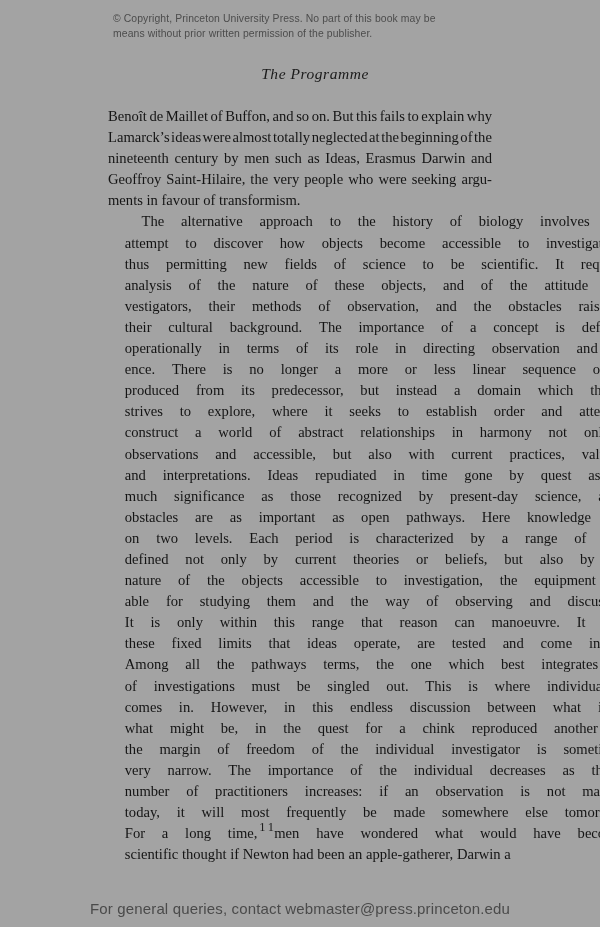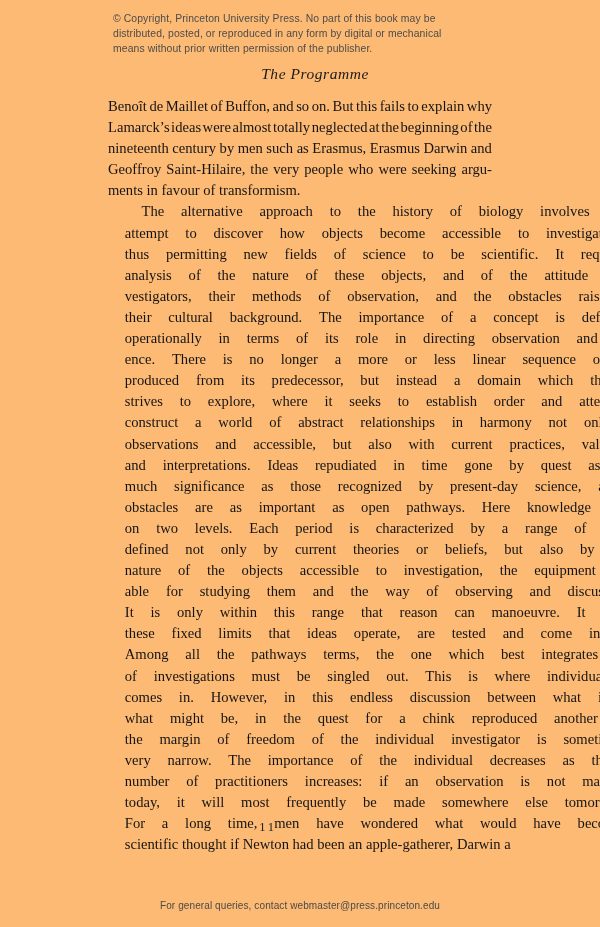--- a/index.html
+++ b/index.html
@@ -13,21 +13,21 @@
     height: 927px;
     position: relative;
     overflow: hidden;
     font-family: "Liberation Serif", serif;
     color: #111111;
   }
 
   .page {
     position: absolute;
     inset: 0;
-    background: #fdba74;
+    background: #a3a3a3;
   }
 
   
   .copyright-block {
     position: absolute;
     top: 11px;
     left: 113px;
     width: 380px;
     font-family: "Liberation Sans", sans-serif;
     font-size: 10.4px;
@@ -51,21 +51,21 @@
     font-family: "Liberation Serif", serif;
     font-style: italic;
     font-size: 15.5px;
     letter-spacing: 0.035em;
     color: #1a1a1a;
   }
 
   
   .body-text {
     position: absolute;
-    top: 96px;
+    top: 106px;
     left: 108px;
     width: 384px;
     font-family: "Liberation Serif", serif;
     font-size: 14.6px;
     line-height: 21.1px;
     color: #141414;
   }
   .para {
     margin: 0;
     text-align: justify;
@@ -107,33 +107,32 @@
   }
 
   
   .footer-note {
     position: absolute;
     top: 900px;
     left: 0;
     width: 600px;
     text-align: center;
     font-family: "Liberation Sans", sans-serif;
-    font-size: 10px;
+    font-size: 15px;
     color: #4a4a4a;
     letter-spacing: 0.01em;
   }
 </style>
 </head>
 <body>
 
 <div class="page">
 
   <div class="copyright-block">
     <span class="cline">© Copyright, Princeton University Press. No part of this book may be</span>
-    <span class="cline">distributed, posted, or reproduced in any form by digital or mechanical</span>
     <span class="cline">means without prior written permission of the publisher.</span>
   </div>
 
   <div class="running-title">The Programme</div>
 
   <div class="body-text">
 
     <p class="para" id="para-1">
         <span class="ln just">
           <span>Benoît</span>
@@ -164,21 +163,21 @@
           <span>of</span>
           <span>the</span>
         </span>
         <span class="ln just">
           <span>nineteenth</span>
           <span>century</span>
           <span>by</span>
           <span>men</span>
           <span>such</span>
           <span>as</span>
-          <span>Erasmus,</span>
+          <span>Ideas,</span>
           <span>Erasmus</span>
           <span>Darwin</span>
           <span>and</span>
         </span>
         <span class="ln just">
           <span>Geoffroy</span>
           <span>Saint-Hilaire,</span>
           <span>the</span>
           <span>very</span>
           <span>people</span>

